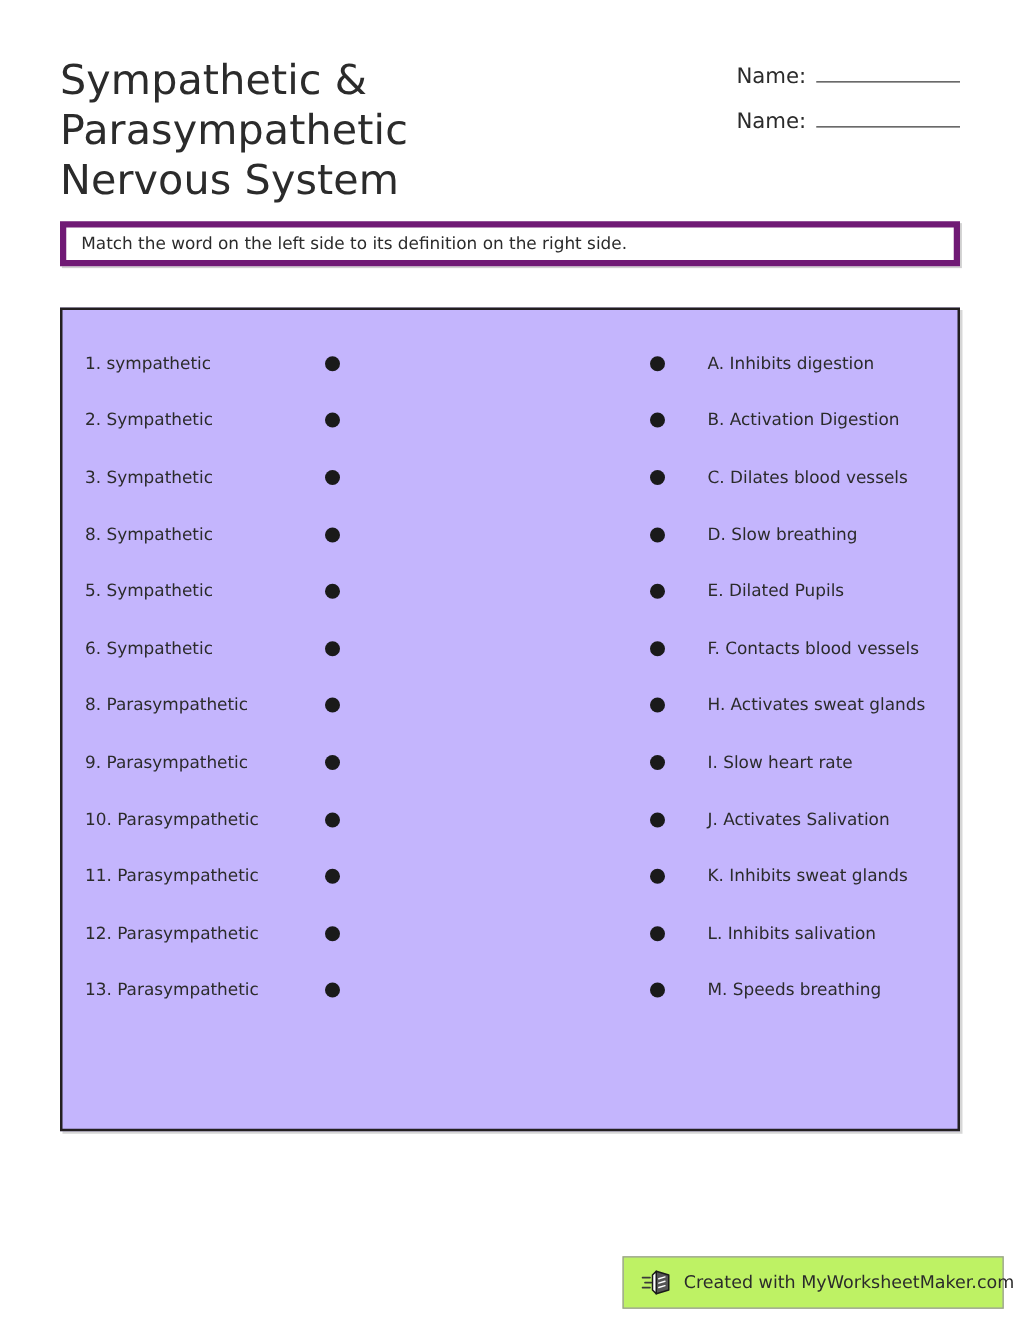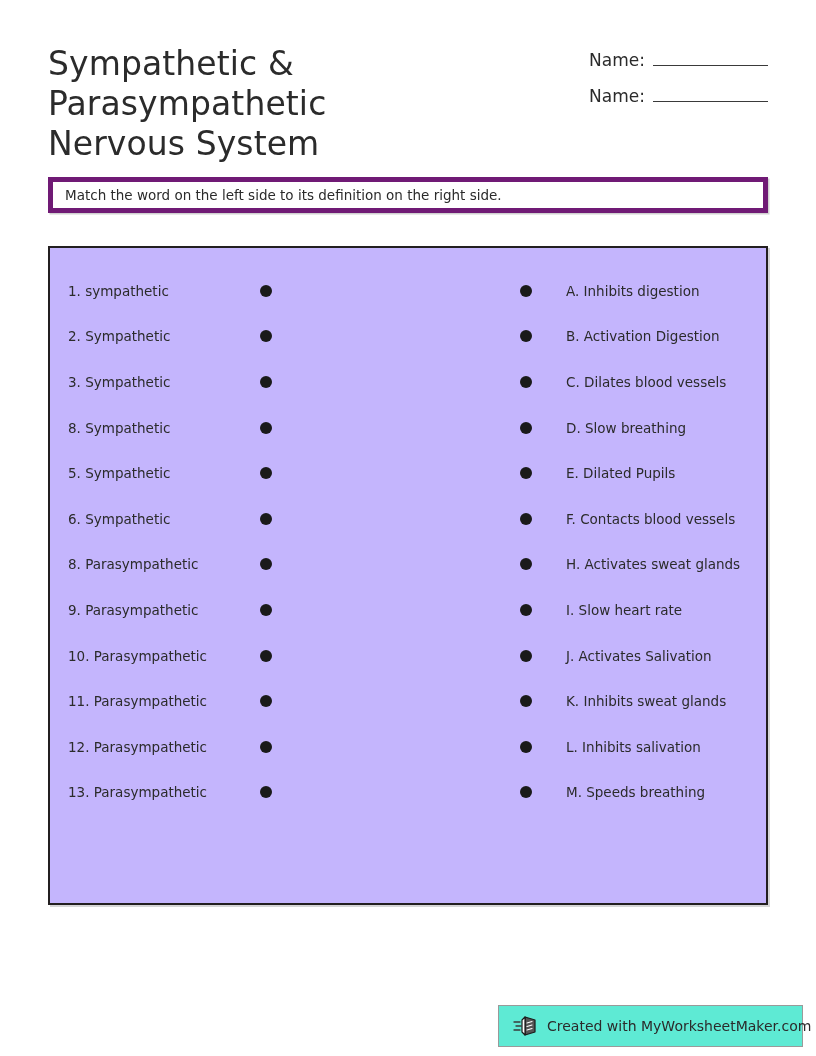--- a/index.html
+++ b/index.html
@@ -153,21 +153,21 @@
 
   
   .footer-badge {
     position: absolute;
     left: 498px;
     top: 1005px;
     width: 305px;
     height: 42px;
     box-sizing: border-box;
     border: 1px solid #9a9a9a;
-    background: #5eead4;
+    background: #bef264;
     display: flex;
     align-items: center;
     padding-left: 14px;
   }
   .badge-logo {
     width: 26px;
     height: 24px;
     flex: none;
     margin-right: 8px;
   }

